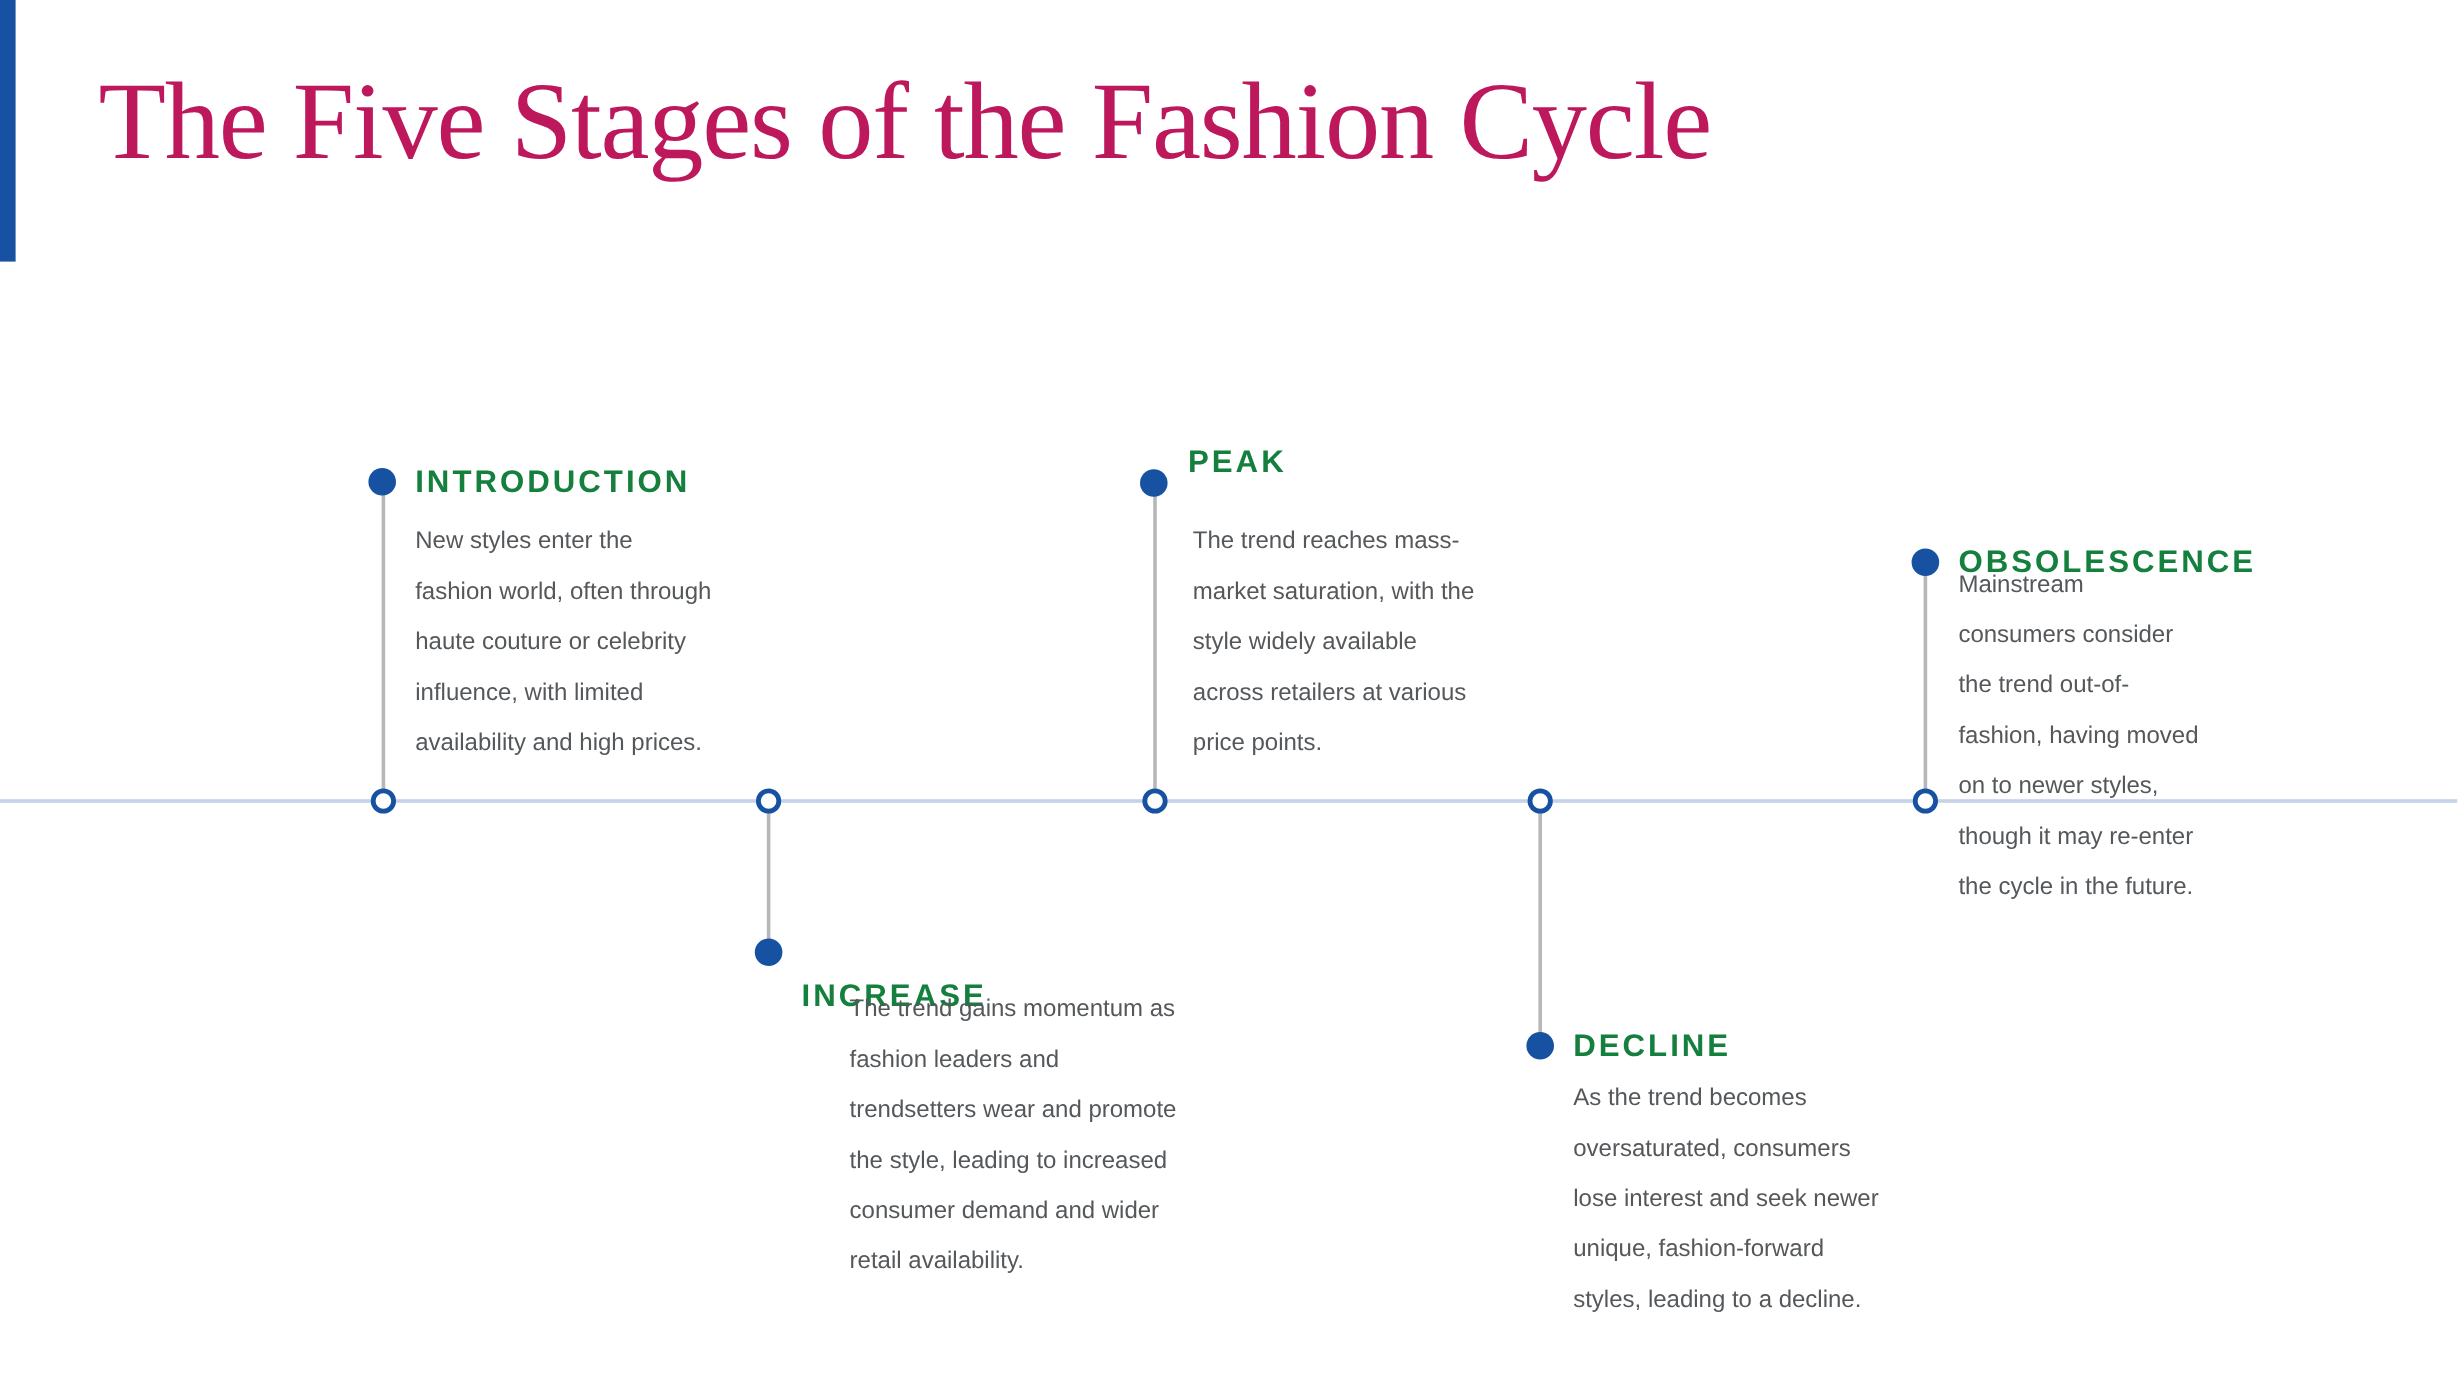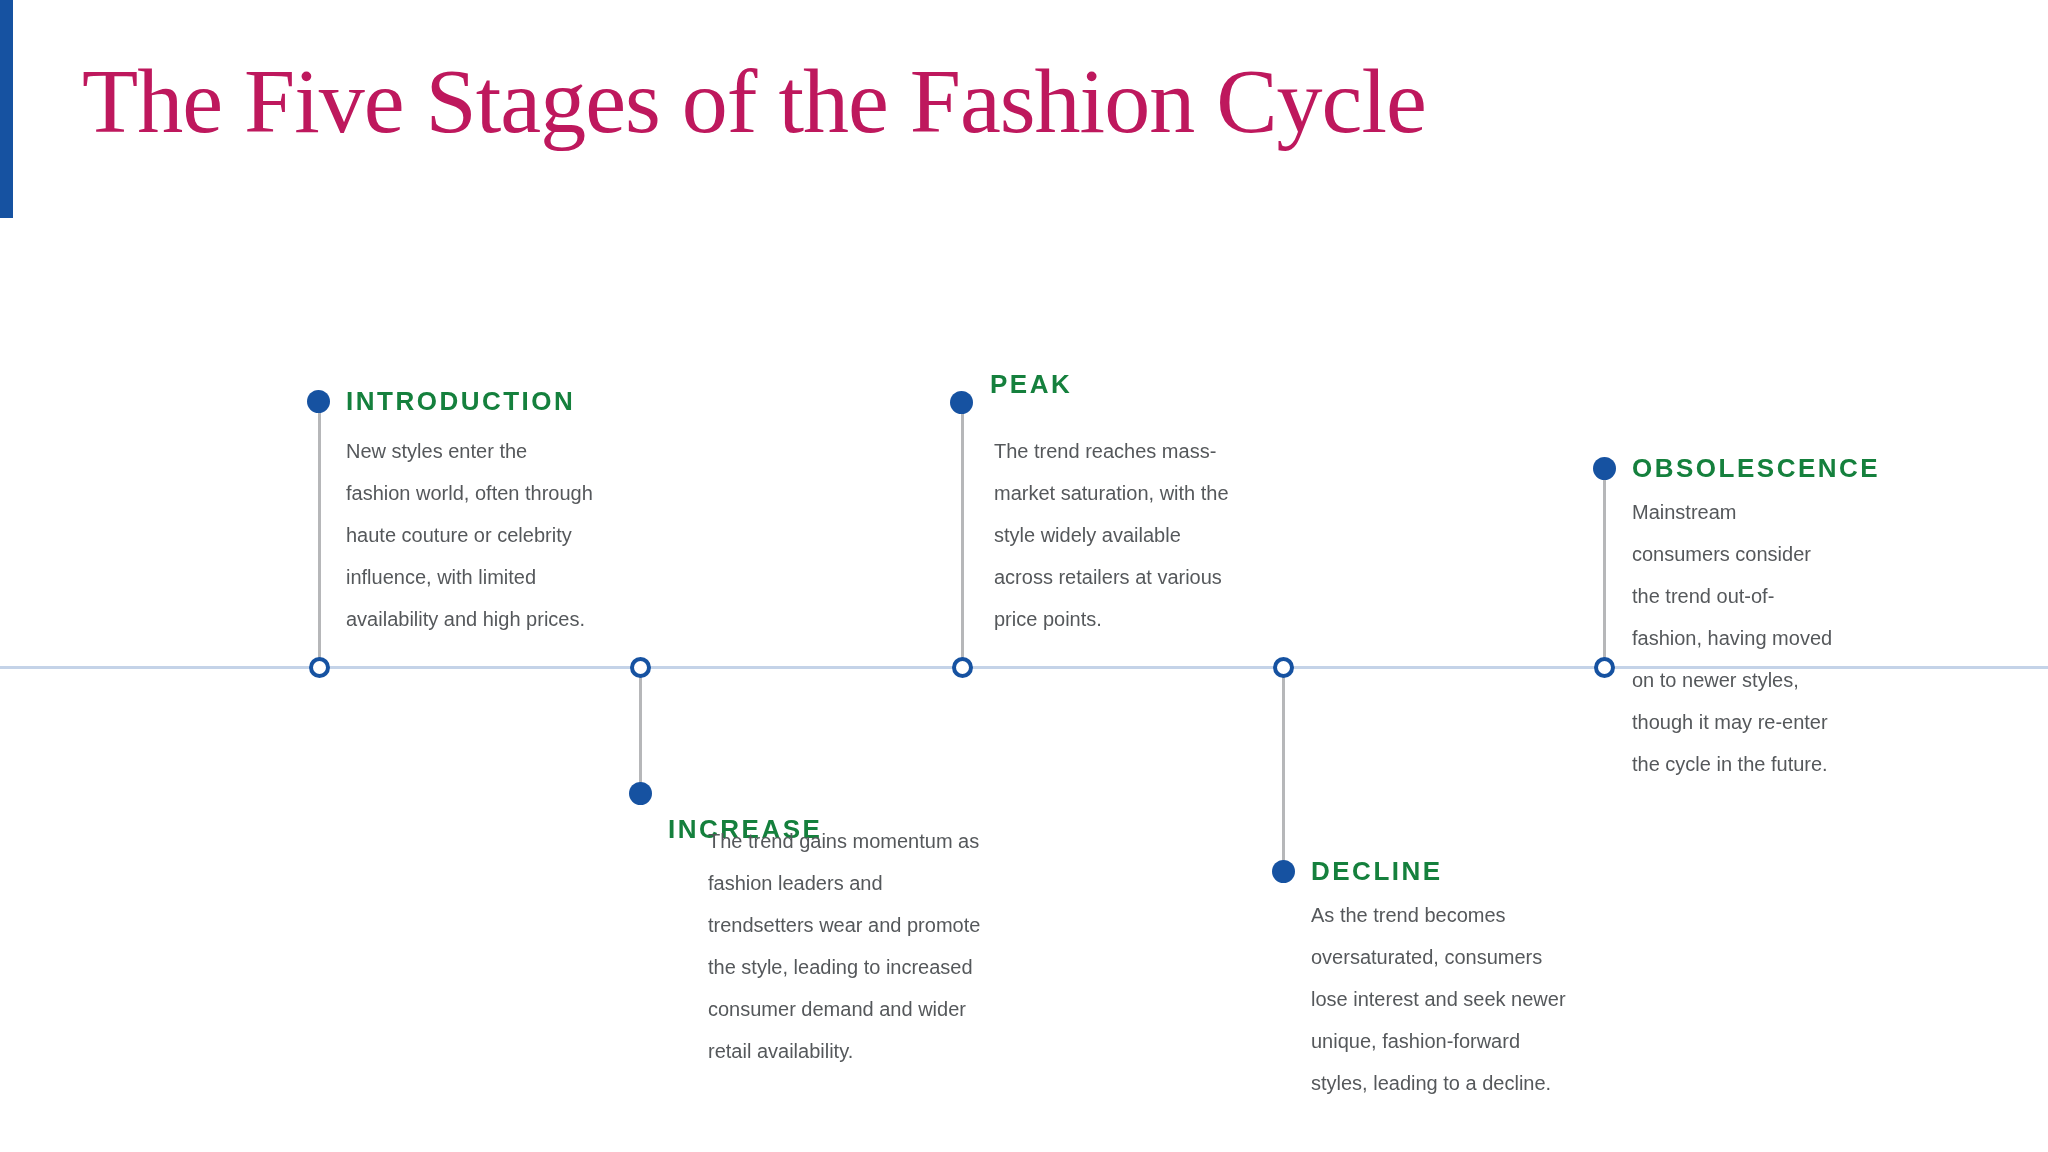--- a/index.html
+++ b/index.html
@@ -131,21 +131,21 @@
 lose interest and seek newer
 unique, fashion-forward
 styles, leading to a decline.</p>
   </div>
 
   <div>
     <div class="connector" style="left:1603px; top:468px; height:190px;"></div>
     <div class="node-circle" style="left:1594px; top:657px;"></div>
     <div class="marker-dot" style="left:1593px; top:457px;"></div>
     <h2 class="stage-heading" style="left:1632px; top:451px;">OBSOLESCENCE</h2>
-    <p class="stage-desc" style="left:1632px; top:491px;">Mainstream
+    <p class="stage-desc" style="left:1632px; top:466px;">Mainstream
 consumers consider
 the trend out-of-
 fashion, having moved
 on to newer styles,
 though it may re-enter
 the cycle in the future.</p>
   </div>
 
 </div>
 

